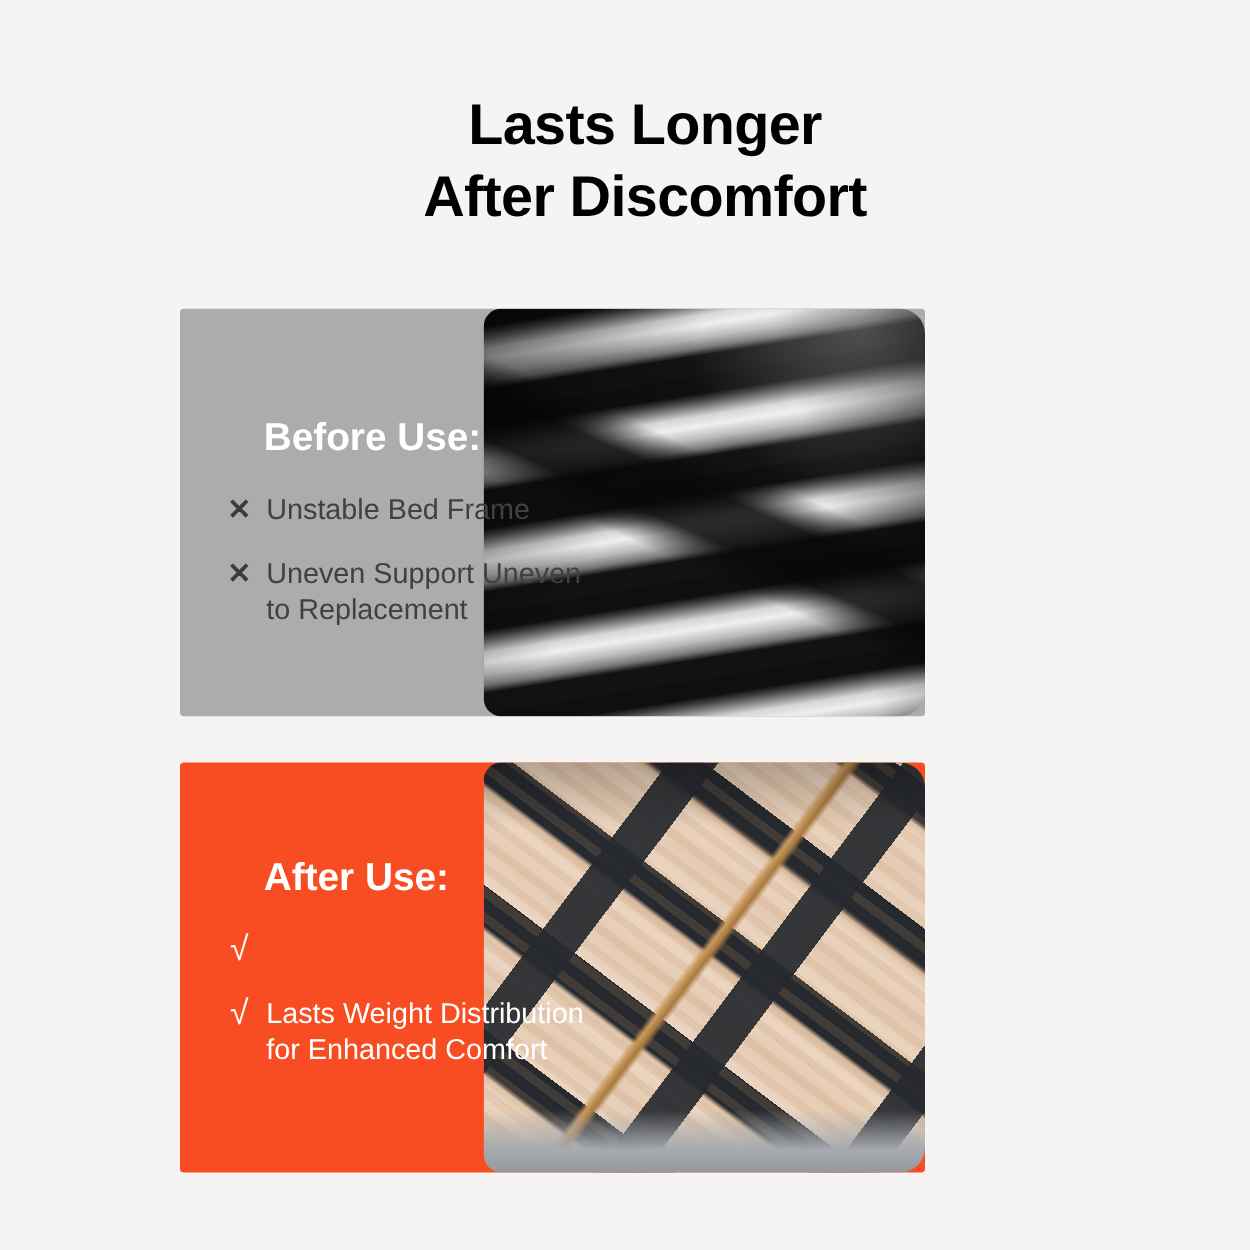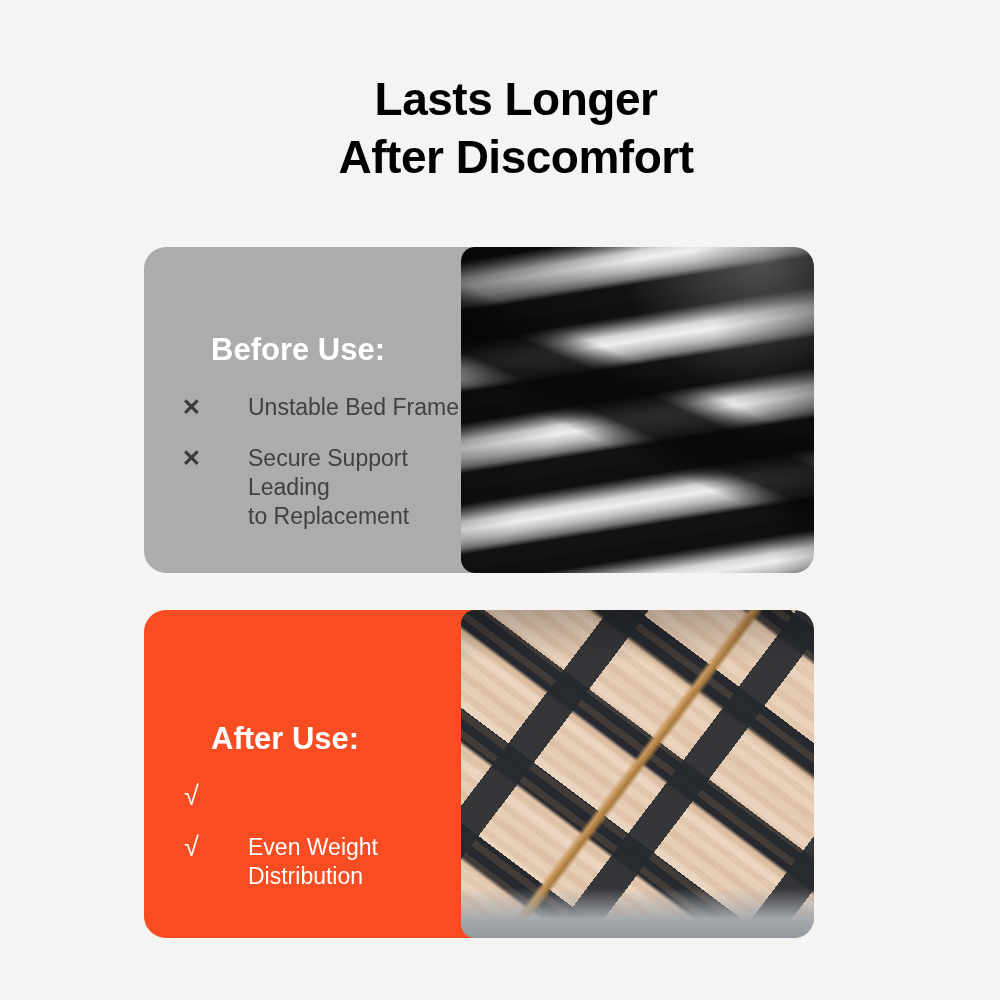--- a/index.html
+++ b/index.html
@@ -13,46 +13,46 @@
   .title {
     position:absolute; top:70px; left:16px; width:100%;
     margin:0; text-align:center;
     font-size:46px; line-height:58px; font-weight:bold;
     letter-spacing:-0.5px; color:#000000;
   }
   .title span { display:block; }
 
   
   .card {
-    position:absolute; left:144px; width:670px;
-    border-radius:22px;
+    position:absolute; left:144px; width:596px;
+    border-radius:3px;
   }
   .card-before { top:247px; height:326px; background:#acacac; }
   .card-after  { top:610px; height:328px; background:#f84c22; }
 
   .card-text {
     position:absolute; top:0; left:0; width:330px; height:100%;
     box-sizing:border-box; padding:86px 6px 0 67px;
   }
-  .card-after .card-text { padding-top:112px; }
+  .card-after .card-text { padding-top:75px; }
 
   .heading {
     margin:0 0 26px 0;
     font-size:31px; line-height:34px; font-weight:bold; color:#ffffff;
   }
 
   .items { list-style:none; margin:0; padding:0; }
   .item {
     display:flex; align-items:flex-start; gap:10px;
     margin:0 0 22px -31px;
     font-size:23px; line-height:29px;
   }
   .card-before .item { color:#414141; }
   .card-after  .item { color:#ffffff; }
-  .item .lines span { display:block;margin-left:35px; }
+  .item .lines span { display:block; }
   .line2:empty { display:none; }
 
   .mark {
     flex:0 0 auto; width:23px; text-align:center;
     font-size:23px; line-height:29px; font-weight:bold;
   }
   .card-before .mark { color:#3a3a3a; }
   .card-after  .mark { color:#ffffff; font-size:27px; font-weight:normal; }
 
   
@@ -110,39 +110,40 @@
       <ul class="items">
         <li class="item">
           <span class="mark">✕</span>
           <span class="lines">
             <span class="line1">Unstable Bed Frame</span>
           </span>
         </li>
         <li class="item">
           <span class="mark">✕</span>
           <span class="lines">
-            <span class="line1">Secure Support Leading</span>
+            <span class="line1">Uneven Support Uneven</span>
             <span class="line2">to Replacement</span>
           </span>
         </li>
       </ul>
     </div>
   </section>
 
   <section class="card card-after">
     <div class="photo photo-after"></div>
     <div class="card-text">
       <h2 class="heading">After Use:</h2>
       <ul class="items">
         <li class="item">
           <span class="mark">√</span>
         </li>
         <li class="item">
           <span class="mark">√</span>
           <span class="lines">
-            <span class="line1">Even Weight Distribution</span>
+            <span class="line1">Lasts Weight Distribution</span>
+            <span class="line2">for Enhanced Comfort</span>
           </span>
         </li>
       </ul>
     </div>
   </section>
 
 </div>
 
 </body></html>

